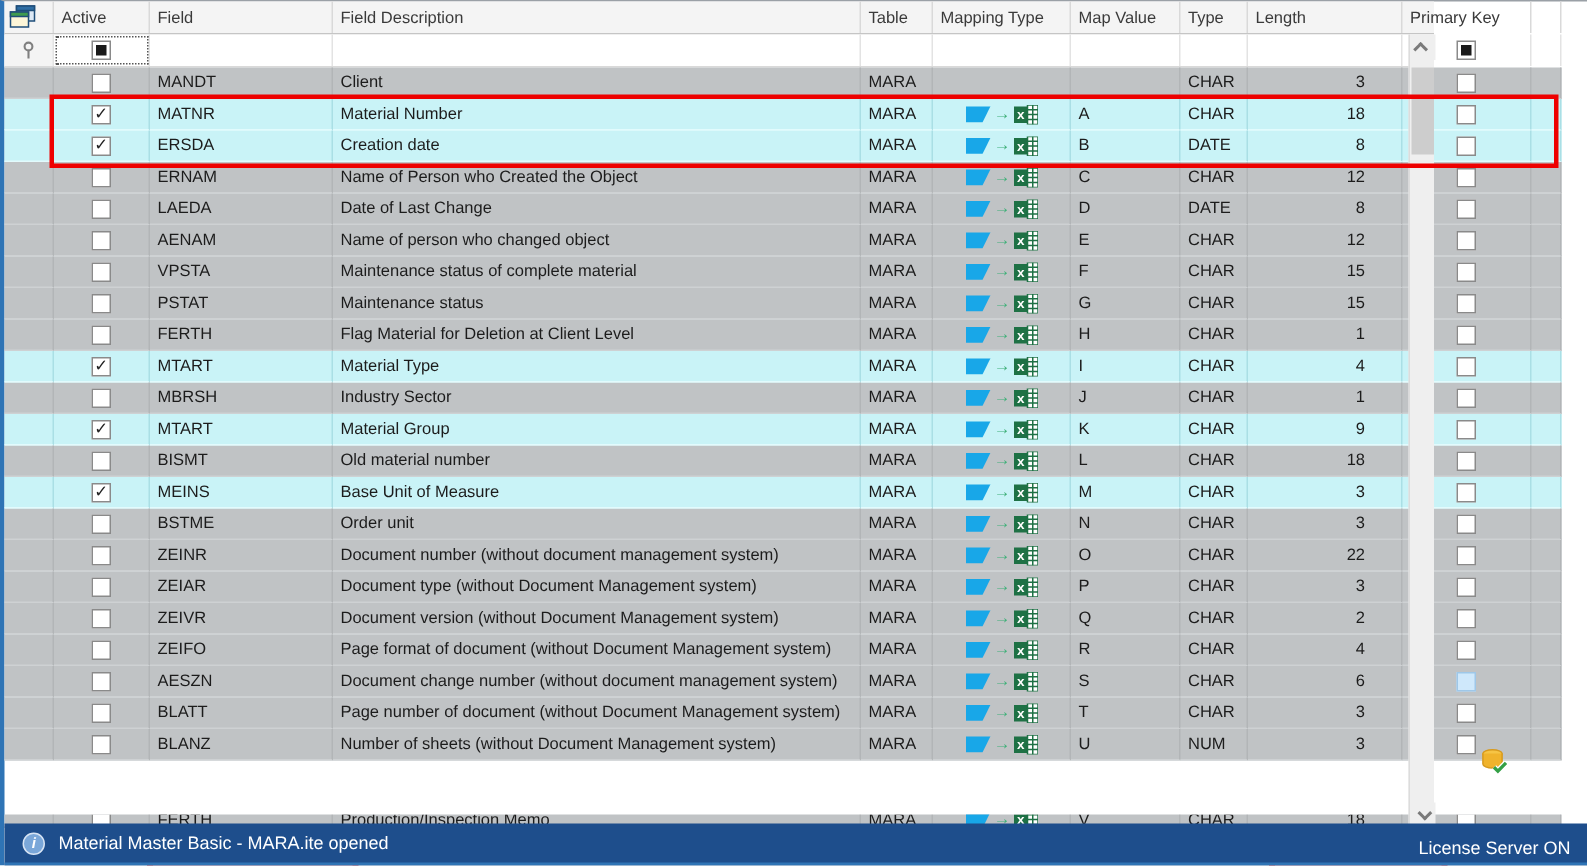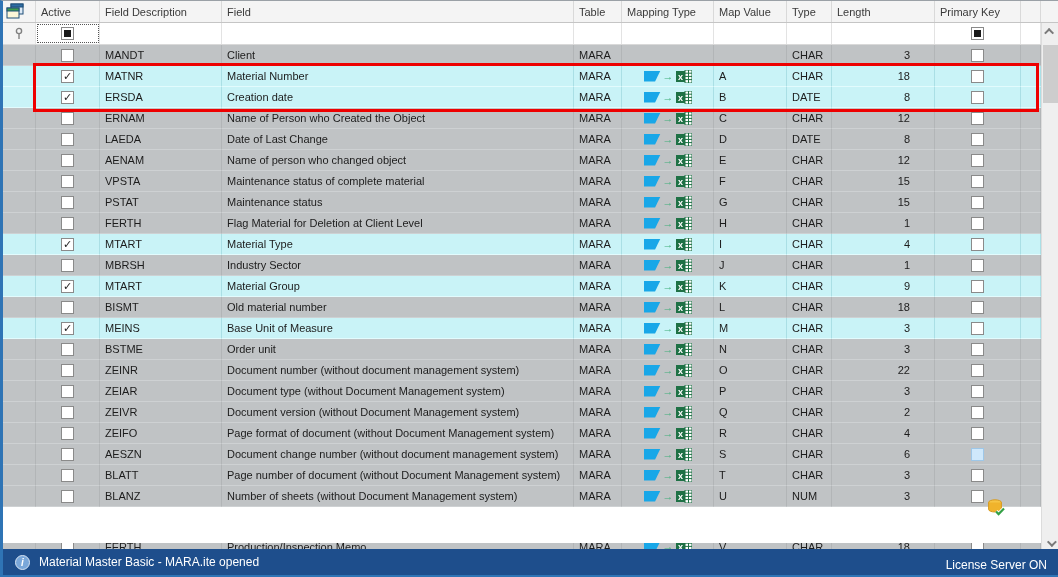--- a/index.html
+++ b/index.html
@@ -2,21 +2,21 @@
 <html><head>
 <meta charset="utf-8">
 <style>
   * { margin:0; padding:0; box-sizing:border-box; }
   html,body { width:1058px; height:577px; overflow:hidden;
     font-family:"Liberation Sans", sans-serif; background:#fff; }
   .window { position:relative; width:1058px; height:577px;
     border-left:3px solid #2f74b5; border-top:1px solid #9aa0a6; }
 
   
-  .grid-wrap { position:relative; width:1055px;border-radius:30px; }
+  .grid-wrap { position:relative; width:953px;border-radius:30px; }
   .grid { width:1038px; }
   .grow { display:grid; grid-template-columns:33px 64px 122px 352px 48px 92px 73px 45px 103px 86px 20px; }
 
   .hdr { height:22px; background:#f4f4f4; border-bottom:1px solid #c5c5c5; }
   .hdr .cell { border-right:1px solid #d9d9d9; font-size:11px; color:#3a3a3a;
     display:flex; align-items:center; padding-left:5px; }
   .hdr .c-rowhead { padding-left:3px; }
 
   .fltr { height:22px; background:#fff; border-bottom:1px solid #d9d9d9; }
   .fltr .cell { border-right:1px solid #e3e3e3; display:flex; align-items:center; justify-content:center; }
@@ -98,22 +98,22 @@
         <span class="hdr-icon">
           <svg width="19" height="17" viewBox="0 0 19 17">
             <rect x="5" y="1" width="12" height="10" fill="#dde9f5" stroke="#1f4e79"></rect>
             <rect x="5" y="1" width="12" height="3" fill="#2e6da4" stroke="#1f4e79"></rect>
             <rect x="1" y="5" width="12" height="10" fill="#fdf6d8" stroke="#1f4e79"></rect>
             <rect x="1" y="5" width="12" height="3" fill="#3f9b4f" stroke="#1f4e79"></rect>
           </svg>
         </span>
       </div>
       <div class="cell">Active</div>
+      <div class="cell">Field</div>
       <div class="cell">Field Description</div>
-      <div class="cell">Field</div>
       <div class="cell">Table</div>
       <div class="cell">Mapping Type</div>
       <div class="cell">Map Value</div>
       <div class="cell">Type</div>
       <div class="cell">Length</div>
       <div class="cell">Primary Key</div>
       <div class="cell"></div>
     </div>
 
     <div class="grow fltr">

